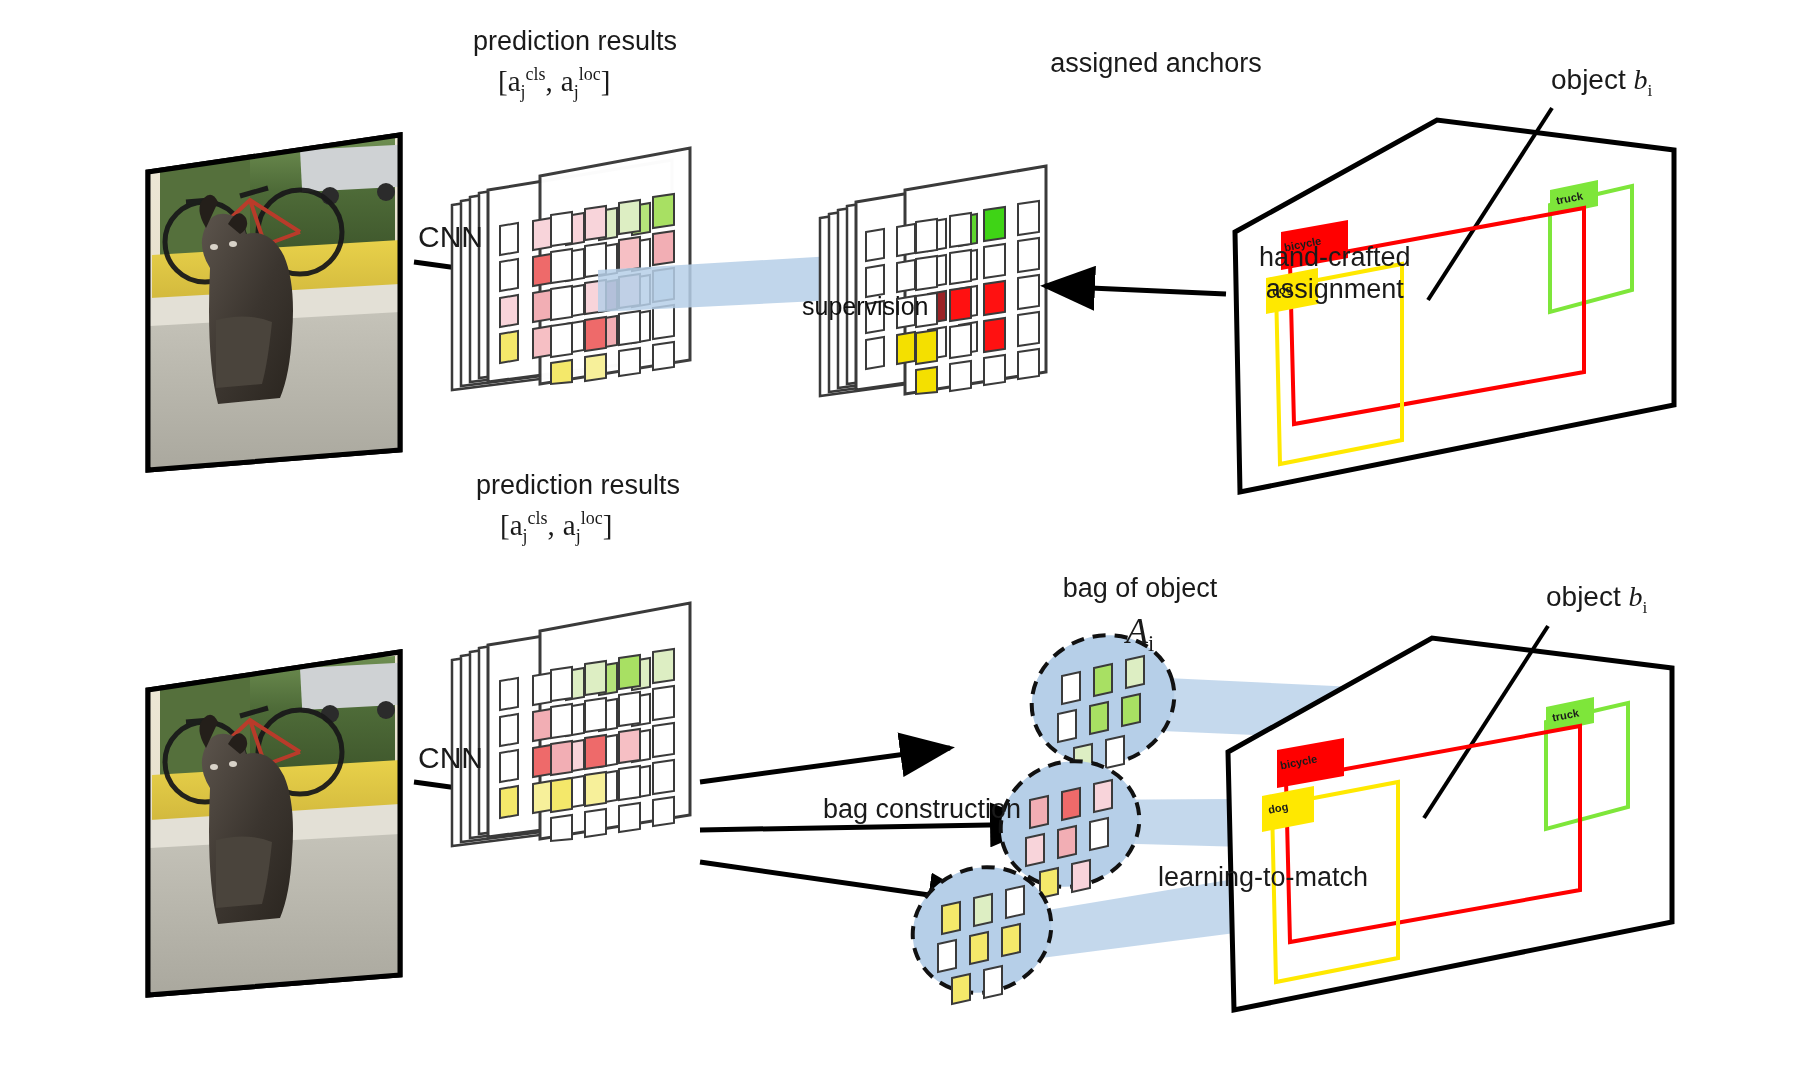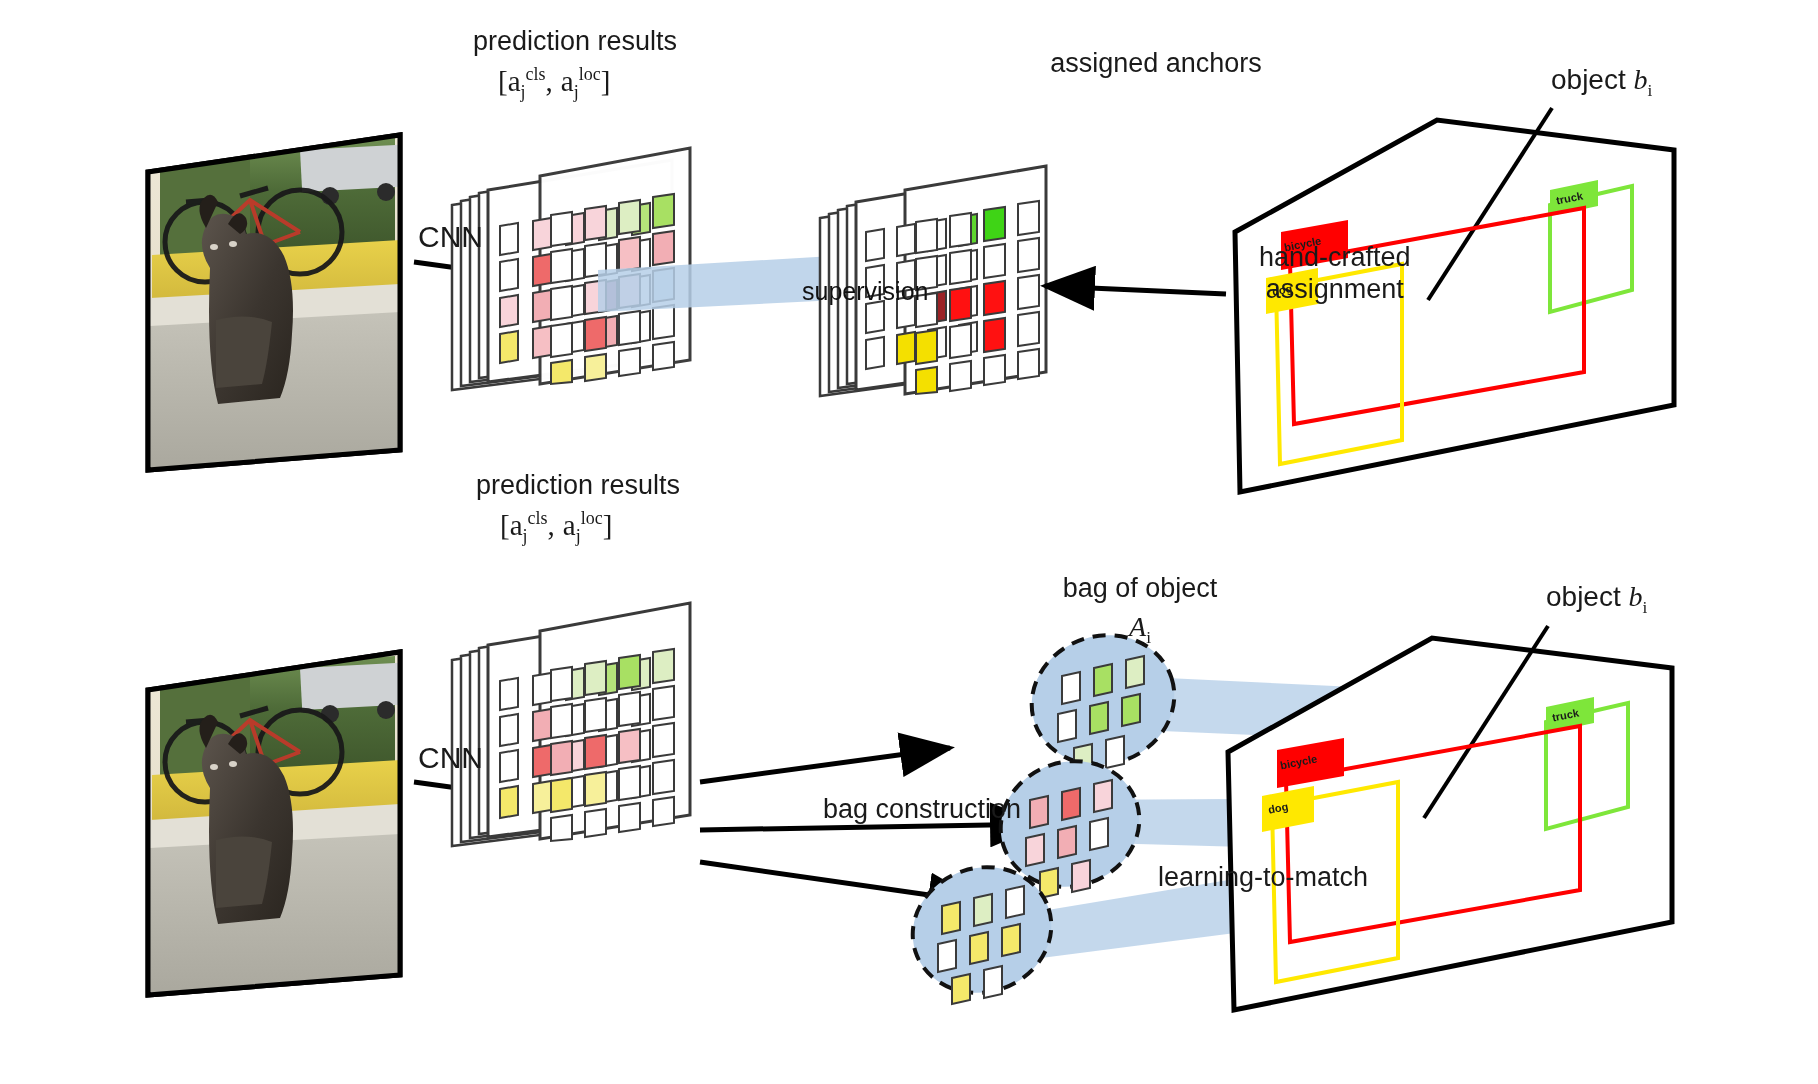--- a/index.html
+++ b/index.html
@@ -413,21 +413,21 @@
 </svg>
 
 <div class="lbl center" style="left:575px;top:26px;">prediction results</div>
 
 <div class="lbl" style="left:498px;top:64px;font-size:29px;">
   <span class="mathup">[a</span><sub class="ss">j</sub><sup class="ss">cls</sup><span class="mathup">,</span>&nbsp;<span class="mathup">a</span><sub class="ss">j</sub><sup class="ss">loc</sup><span class="mathup">]</span>
 </div>
 
 <div class="lbl" style="left:418px;top:219px;font-size:30px;">CNN</div>
 
-<div class="supv" style="left:802px;top:277px;">supervision</div>
+<div class="supv" style="left:802px;top:292px;">supervision</div>
 
 <div class="lbl center" style="left:1156px;top:48px;">assigned anchors</div>
 
 <div class="lbl" style="left:1259px;top:242px;text-align:center;">
   <div>hand-crafted</div>
   <div>assignment</div>
 </div>
 
 <div class="lbl" style="left:1551px;top:63px;font-size:28px;">
   <span>object</span>
@@ -437,21 +437,21 @@
 <div class="lbl center" style="left:578px;top:470px;">prediction results</div>
 
 <div class="lbl" style="left:500px;top:508px;font-size:29px;">
   <span class="mathup">[a</span><sub class="ss">j</sub><sup class="ss">cls</sup><span class="mathup">,</span>&nbsp;<span class="mathup">a</span><sub class="ss">j</sub><sup class="ss">loc</sup><span class="mathup">]</span>
 </div>
 
 <div class="lbl" style="left:418px;top:740px;font-size:30px;">CNN</div>
 
 <div class="lbl center" style="left:1140px;top:573px;">bag of object</div>
 
-<div class="lbl center" style="left:1140px;top:610px;font-size:28px;">
+<div class="lbl center" style="left:1140px;top:610px;font-size:36px;">
   <span class="math">A</span><sub class="ss math">i</sub>
 </div>
 
 <div class="lbl" style="left:823px;top:794px;text-align:center;">bag construction</div>
 
 <div class="lbl" style="left:1158px;top:842px;margin-top:20px;">learning-to-match</div>
 
 <div class="lbl" style="left:1546px;top:580px;font-size:28px;">
   <span>object</span>
   <span class="math">b</span><sub class="ss math">i</sub>

